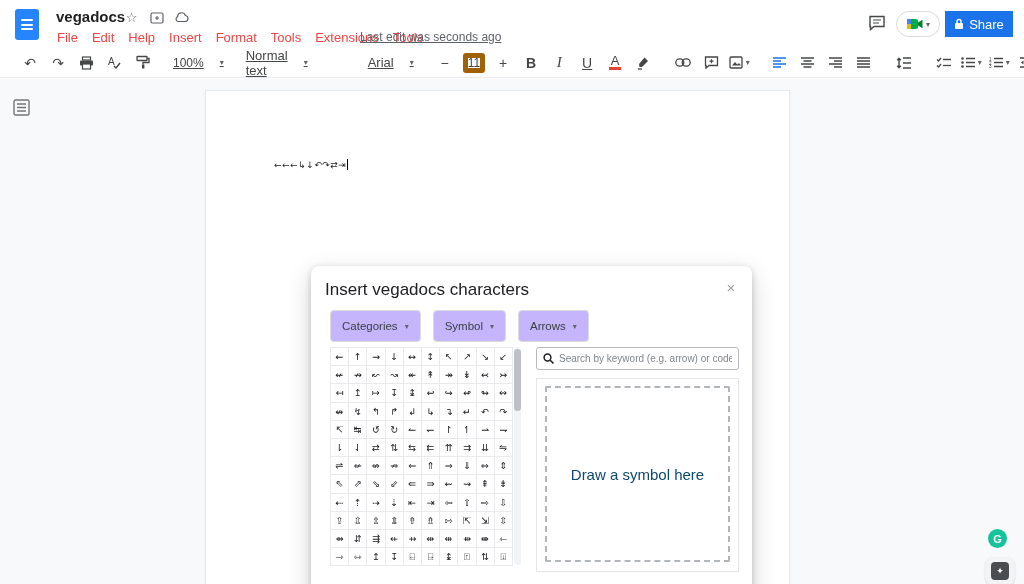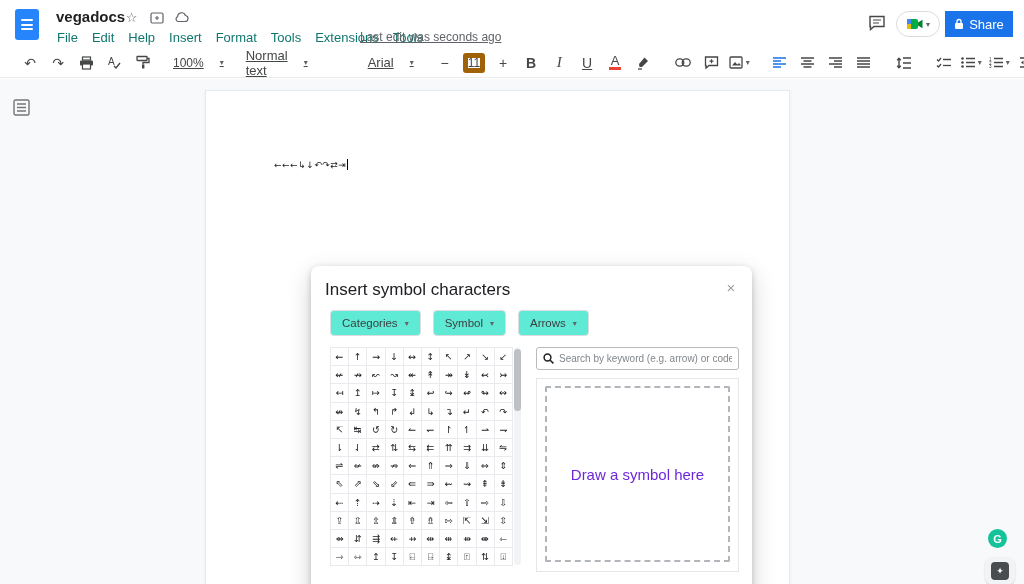--- a/index.html
+++ b/index.html
@@ -9,21 +9,21 @@
   
   .topbar { position:absolute; left:0; top:0; width:1024px; height:48px; background:#fff; }
   .docs-logo { position:absolute; left:15px; top:9px; width:24px; height:31px;
     background:#2684fc; border-radius:3px; display:flex; align-items:center; justify-content:center; }
   .docs-logo .lines { width:12px; }
   .docs-logo .lines i { display:block; height:2px; background:#fff; margin:2.5px 0; border-radius:1px; }
   .doc-title { position:absolute; left:56px; top:8px; font-size:15px; font-weight:600; color:#1f1f1f; }
   .title-icons { position:absolute; left:124px; top:10px; display:flex; gap:10px; color:#5f6368; }
   .title-icons .ti { width:15px; height:15px; display:flex; align-items:center; justify-content:center; font-size:13px; }
   .menu-row { position:absolute; left:50px; top:28px; display:flex; align-items:center; }
-  .menu-row .mitem { font-size:13px; color:#0f766e; padding:2px 7px; border-radius:4px; cursor:default; }
+  .menu-row .mitem { font-size:13px; color:#ef4444; padding:2px 7px; border-radius:4px; cursor:default; }
   .last-edit { position:absolute; left:360px; top:30px; font-size:12px; color:#5f6368;
     text-decoration:underline; }
   .comment-top { position:absolute; right:138px; top:15px; }
   .meet-pill { position:absolute; right:84px; top:11px; width:44px; height:26px; border:1px solid #dadce0;
     border-radius:13px; display:flex; align-items:center; justify-content:center; gap:2px; background:#fff; }
   .share-btn { position:absolute; right:11px; top:11px; width:68px; height:26px; background:#1a73e8;
     border:none; border-radius:0; color:#fff; font-size:13px; display:flex; align-items:center;
     justify-content:center; gap:5px; font-family:inherit; }
 
   
@@ -54,39 +54,39 @@
     letter-spacing:0.5px; font-family:"DejaVu Sans",sans-serif; white-space:nowrap; }
   .cursor-bar { display:inline-block; width:1px; height:11px; background:#000; vertical-align:-2px; margin-left:1px; }
 
   
   .dialog { position:absolute; left:311px; top:266px; width:441px; height:360px; background:#fff;
     border-radius:8px; box-shadow:0 2px 6px rgba(0,0,0,0.18), 0 8px 24px rgba(0,0,0,0.18); }
   .dlg-title { position:absolute; left:14px; top:14px; font-size:17px; color:#202124; }
   .dlg-close { position:absolute; right:12px; top:12px; width:18px; height:18px; font-size:15px;
     color:#9aa0a6; display:flex; align-items:center; justify-content:center; }
   .dlg-filters { position:absolute; left:19px; top:44px; display:flex; gap:12px; }
-  .filter-btn { height:26px; padding:0 11px; background:#5eead4; border:1px solid #dadce0; border-radius:4px;
+  .filter-btn { height:32px; padding:0 11px; background:#c4b5fd; border:1px solid #dadce0; border-radius:4px;
     font-size:11.5px; color:#3c4043; display:flex; align-items:center; gap:7px; font-family:inherit; }
   .grid-wrap { position:absolute; left:19px; top:81px; }
   .char-grid { display:grid; grid-template-columns:repeat(10,17.2px); grid-auto-rows:17.2px; gap:1px;
     background:#e8eaed; border:1px solid #e8eaed; }
   .cell { background:#fff; display:flex; align-items:center; justify-content:center;
     font-size:9.5px; color:#202124; font-family:"DejaVu Sans",sans-serif; }
   .grid-scroll { position:absolute; left:203px; top:81px; width:7px; height:218px; background:#f1f3f4; border-radius:4px; }
   .grid-thumb { position:absolute; left:0; top:2px; width:7px; height:62px; background:#bdc1c6; border-radius:4px; }
   .search-box { position:absolute; left:225px; top:81px; width:203px; height:23px; border:1px solid #b6b9bd;
     border-radius:3px; display:flex; align-items:center; padding:0 6px; gap:5px; background:#fff; }
   .search-box input { border:none; outline:none; flex:1; font-size:10px; color:#202124;
     font-family:inherit; background:transparent; }
   .search-box input::placeholder { color:#80868b; }
   .draw-wrap { position:absolute; left:225px; top:112px; width:203px; height:194px;
     border:1px solid #e4e6e8; background:#fff; }
   .draw-area { position:absolute; left:8px; top:7px; right:8px; bottom:9px;
     border:2px dashed #b2b6ba; border-radius:2px; display:flex; align-items:center; justify-content:center; }
-  .draw-hint { font-size:15px; color:#6d28d9; }
+  .draw-hint { font-size:15px; color:#0c4a6e; }
 
   
   .grammarly { position:absolute; left:988px; top:529px; width:19px; height:19px; border-radius:50%;
     background:#15c39a; color:#fff; font-size:11px; font-weight:700; display:flex; align-items:center;
     justify-content:center; }
   .ext-btn { position:absolute; left:985px; top:557px; width:30px; height:28px; background:#f1f3f4;
     border-radius:8px; box-shadow:0 1px 2px rgba(0,0,0,0.15); display:flex; align-items:center; justify-content:center; }
   .ext-inner { width:18px; height:18px; background:#4a4d50; border-radius:4px; color:#fff; font-size:9px;
     display:flex; align-items:center; justify-content:center; }
 
@@ -346,21 +346,21 @@
         <path d="M4 5h9M4 8.5h9M4 12h9" stroke="#747775" stroke-width="1.4"></path>
       </svg>
   </span>
   <div class="page">
     <div class="doc-text">
       <span>←←←↳↓↶↷⇄⇥</span><span class="cursor-bar"></span>
     </div>
   </div>
 
   <div class="dialog" style="top:187px;">
-    <div class="dlg-title">Insert symbol characters</div>
+    <div class="dlg-title">Insert vegadocs characters</div>
     <span class="dlg-close">×</span>
     <div class="dlg-filters" id="dialog-filters">
         <button class="filter-btn">
           <span>Categories</span>
           <span class="caret">▾</span>
         </button>
         <button class="filter-btn">
           <span>Symbol</span>
           <span class="caret">▾</span>
         </button>

